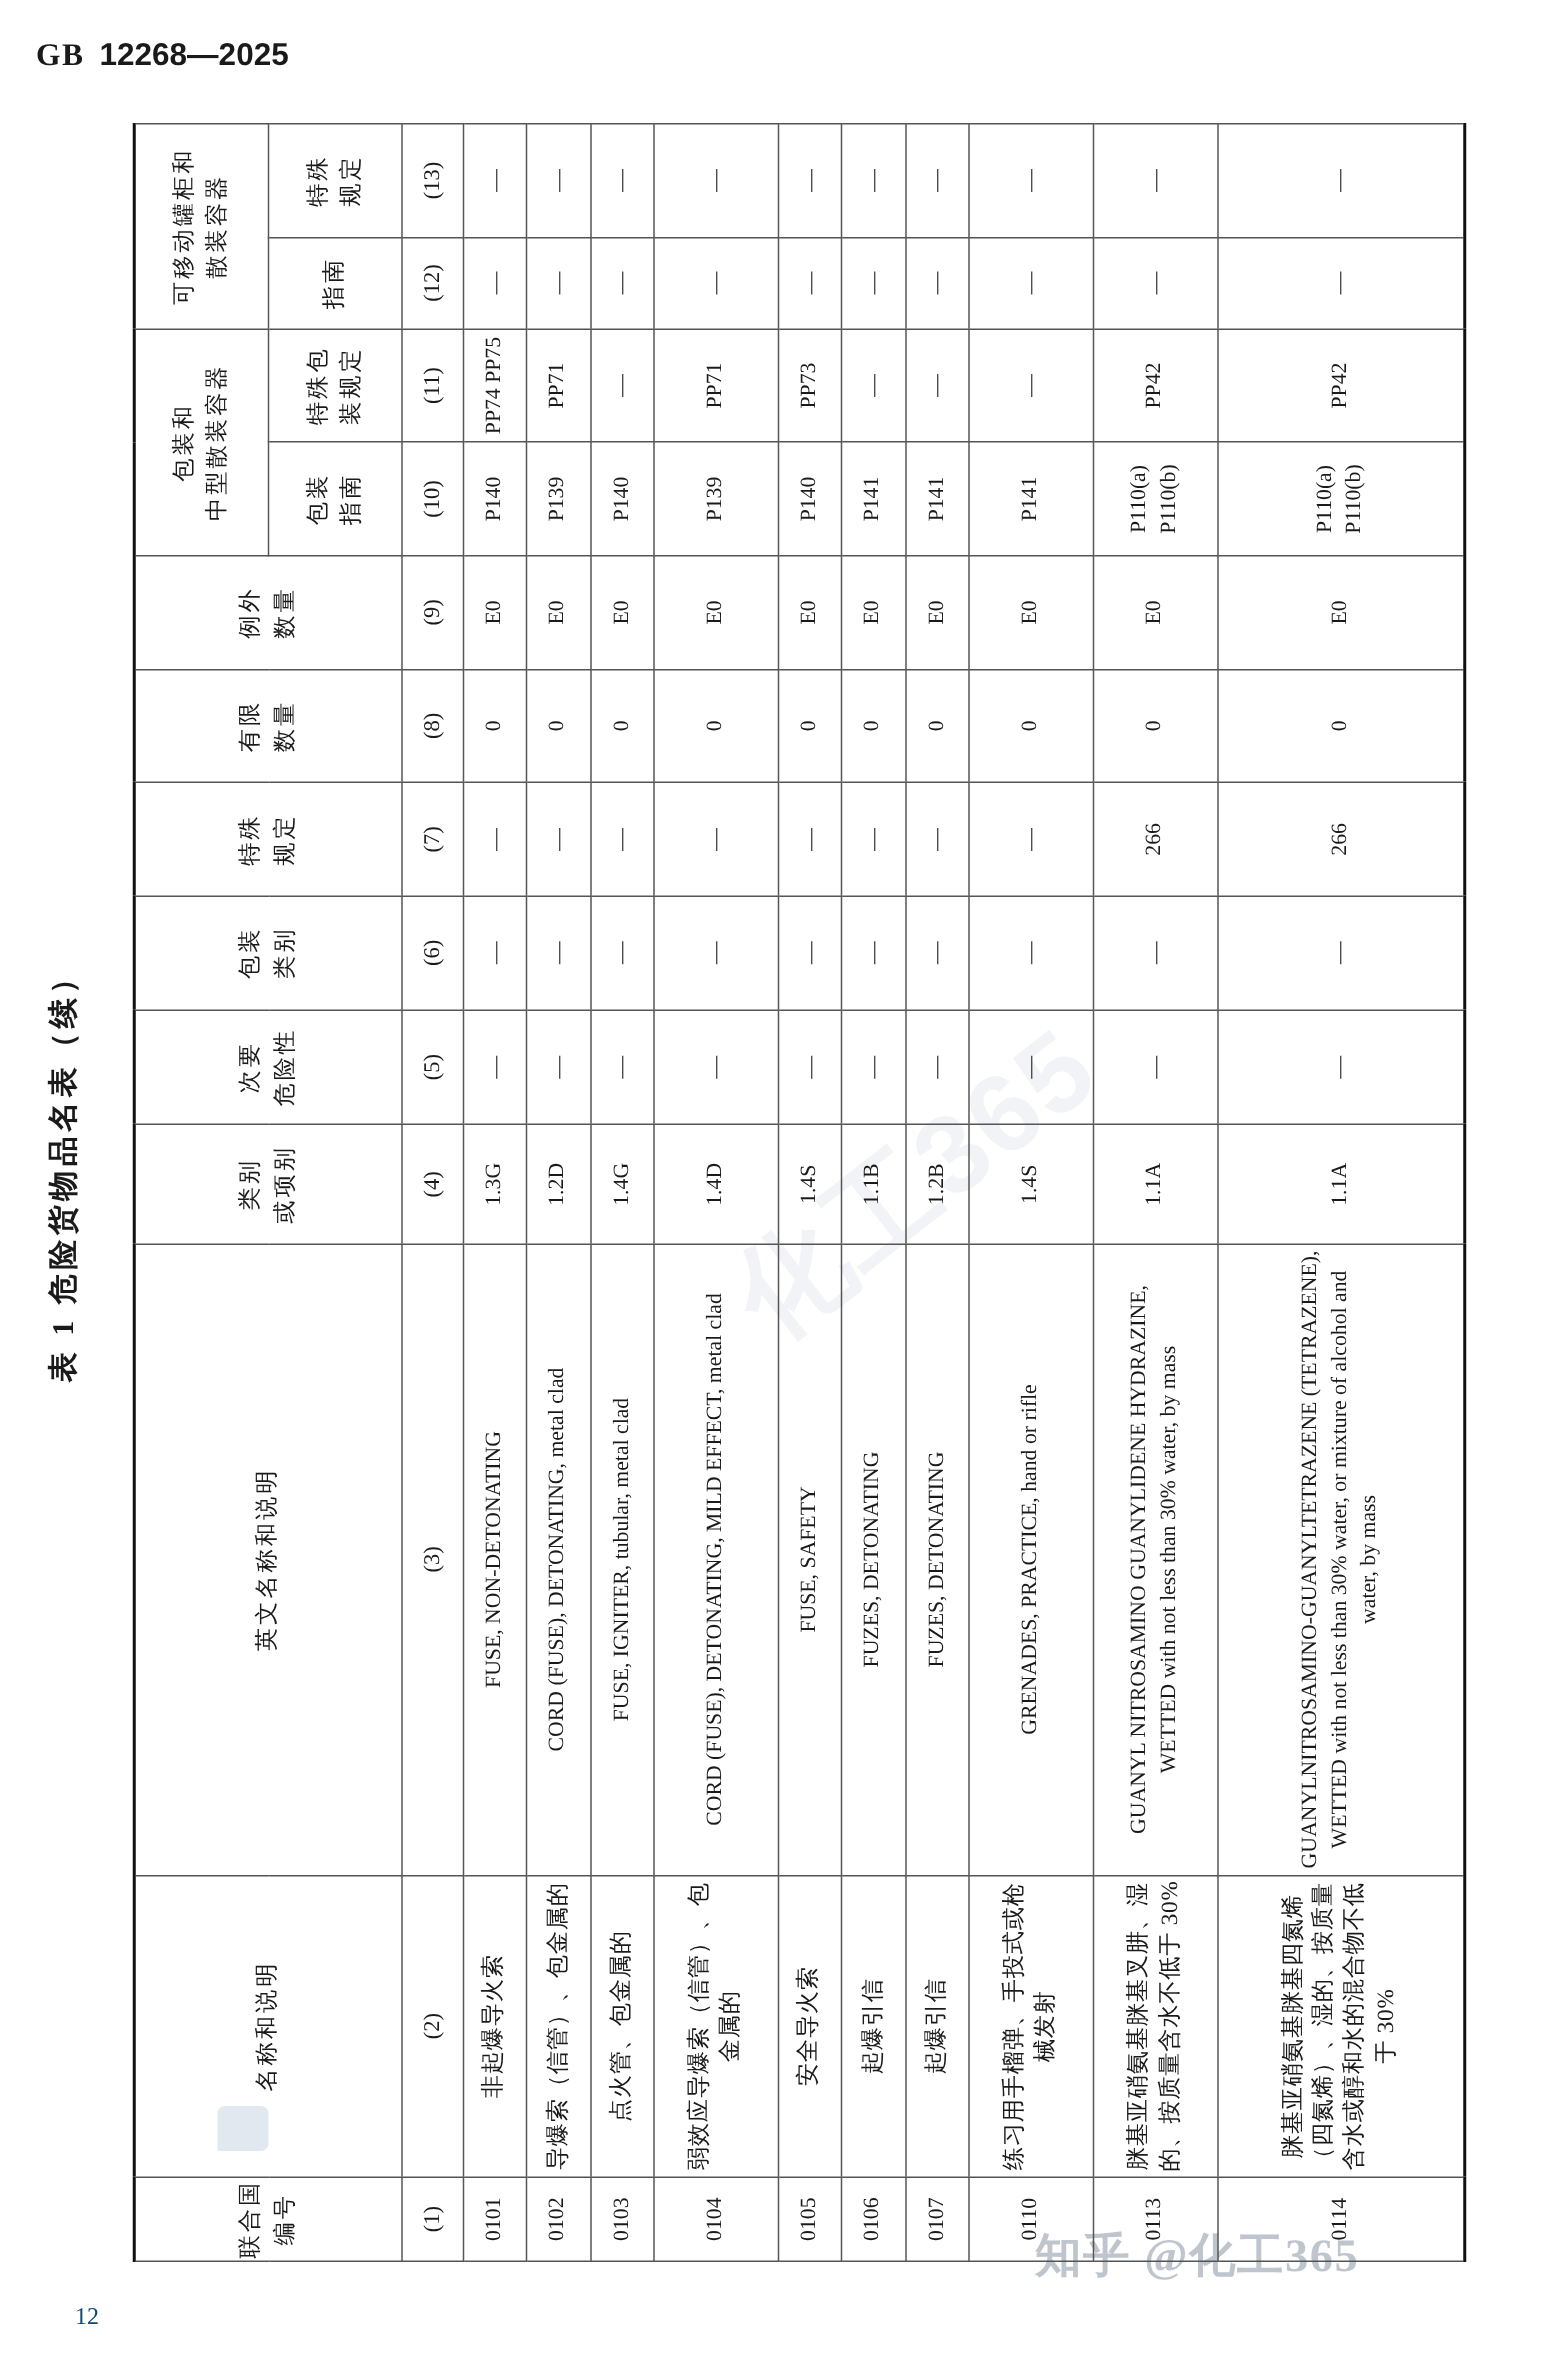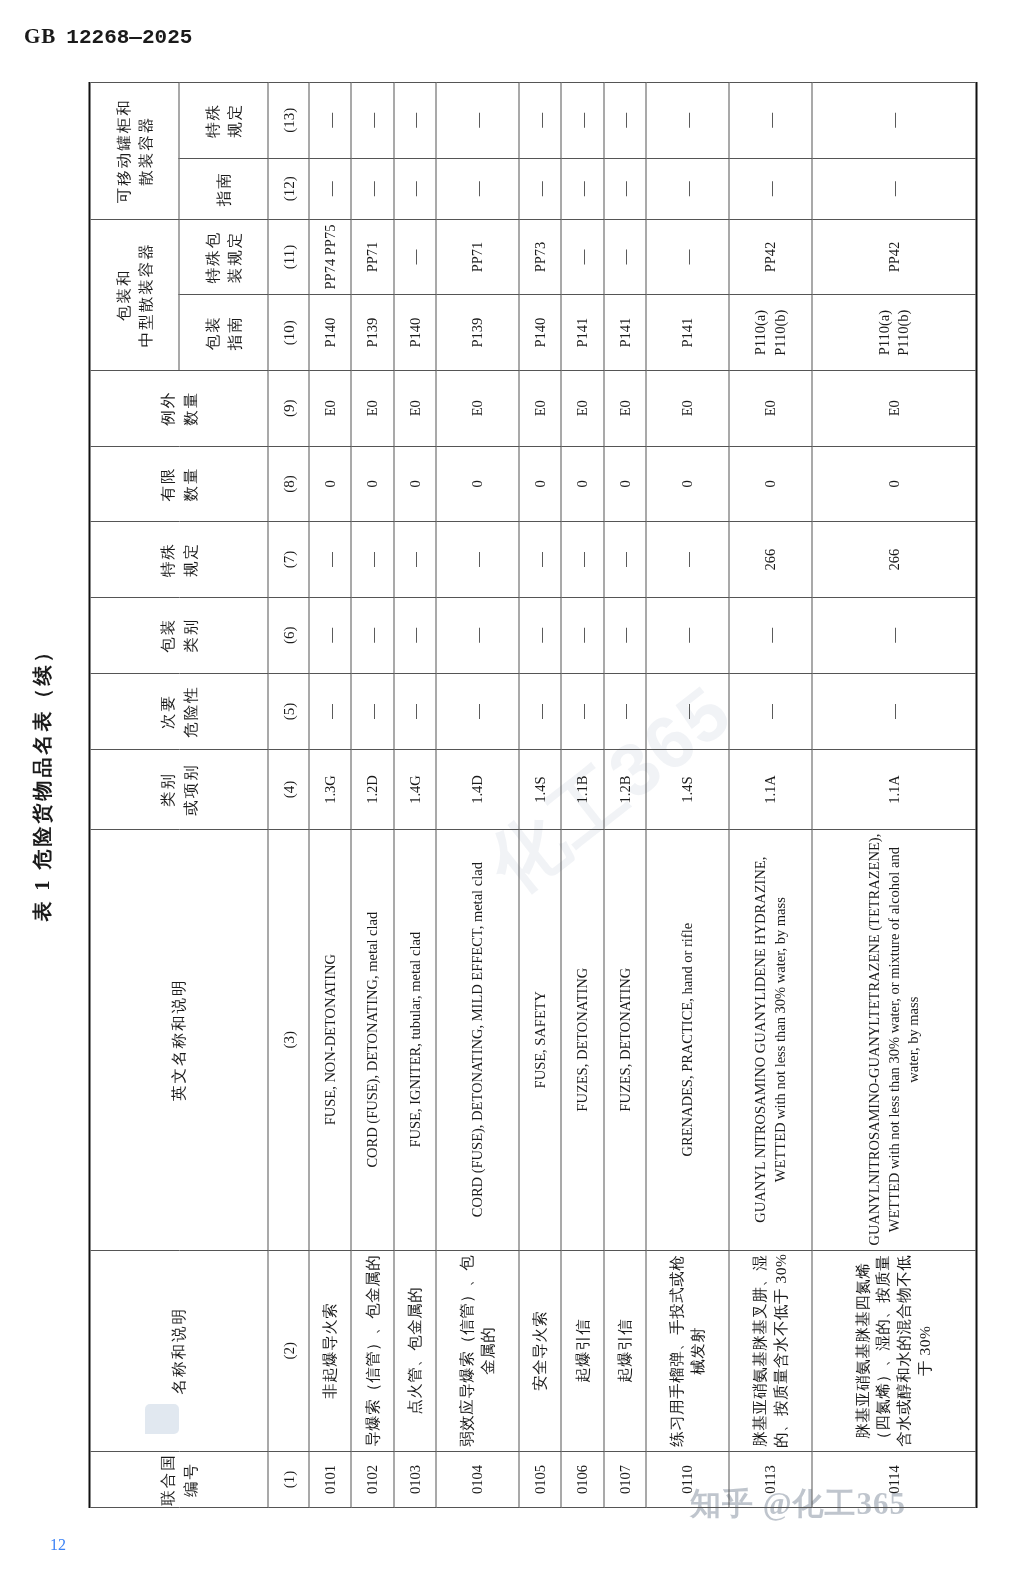--- a/index.html
+++ b/index.html
@@ -25,33 +25,33 @@
     letter-spacing: 0.5px;
     white-space: nowrap;
   }
   #page-header .gb {
     font-family: "Liberation Serif", serif;
     font-weight: bold;
     letter-spacing: 1px;
     text-align: center;
   }
   #page-header .num {
-    font-family: Liberation Mono, monospace;
+    font-family: Liberation Sans, sans-serif;
     font-weight: 600;
     margin-left: 10px;
     letter-spacing: 0px;
   }
 
   
   #page-number {
     position: absolute;
     left: 50px;
     top: 1536px;
     font-size: 16px;
-    color: #3b82f6;
+    color: #0c4a6e;
   }
 
   
   #table-title {
     position: absolute;
     left: 14px;
     top: 620px;
     width: 56px;
     height: 320px;
     display: flex;

